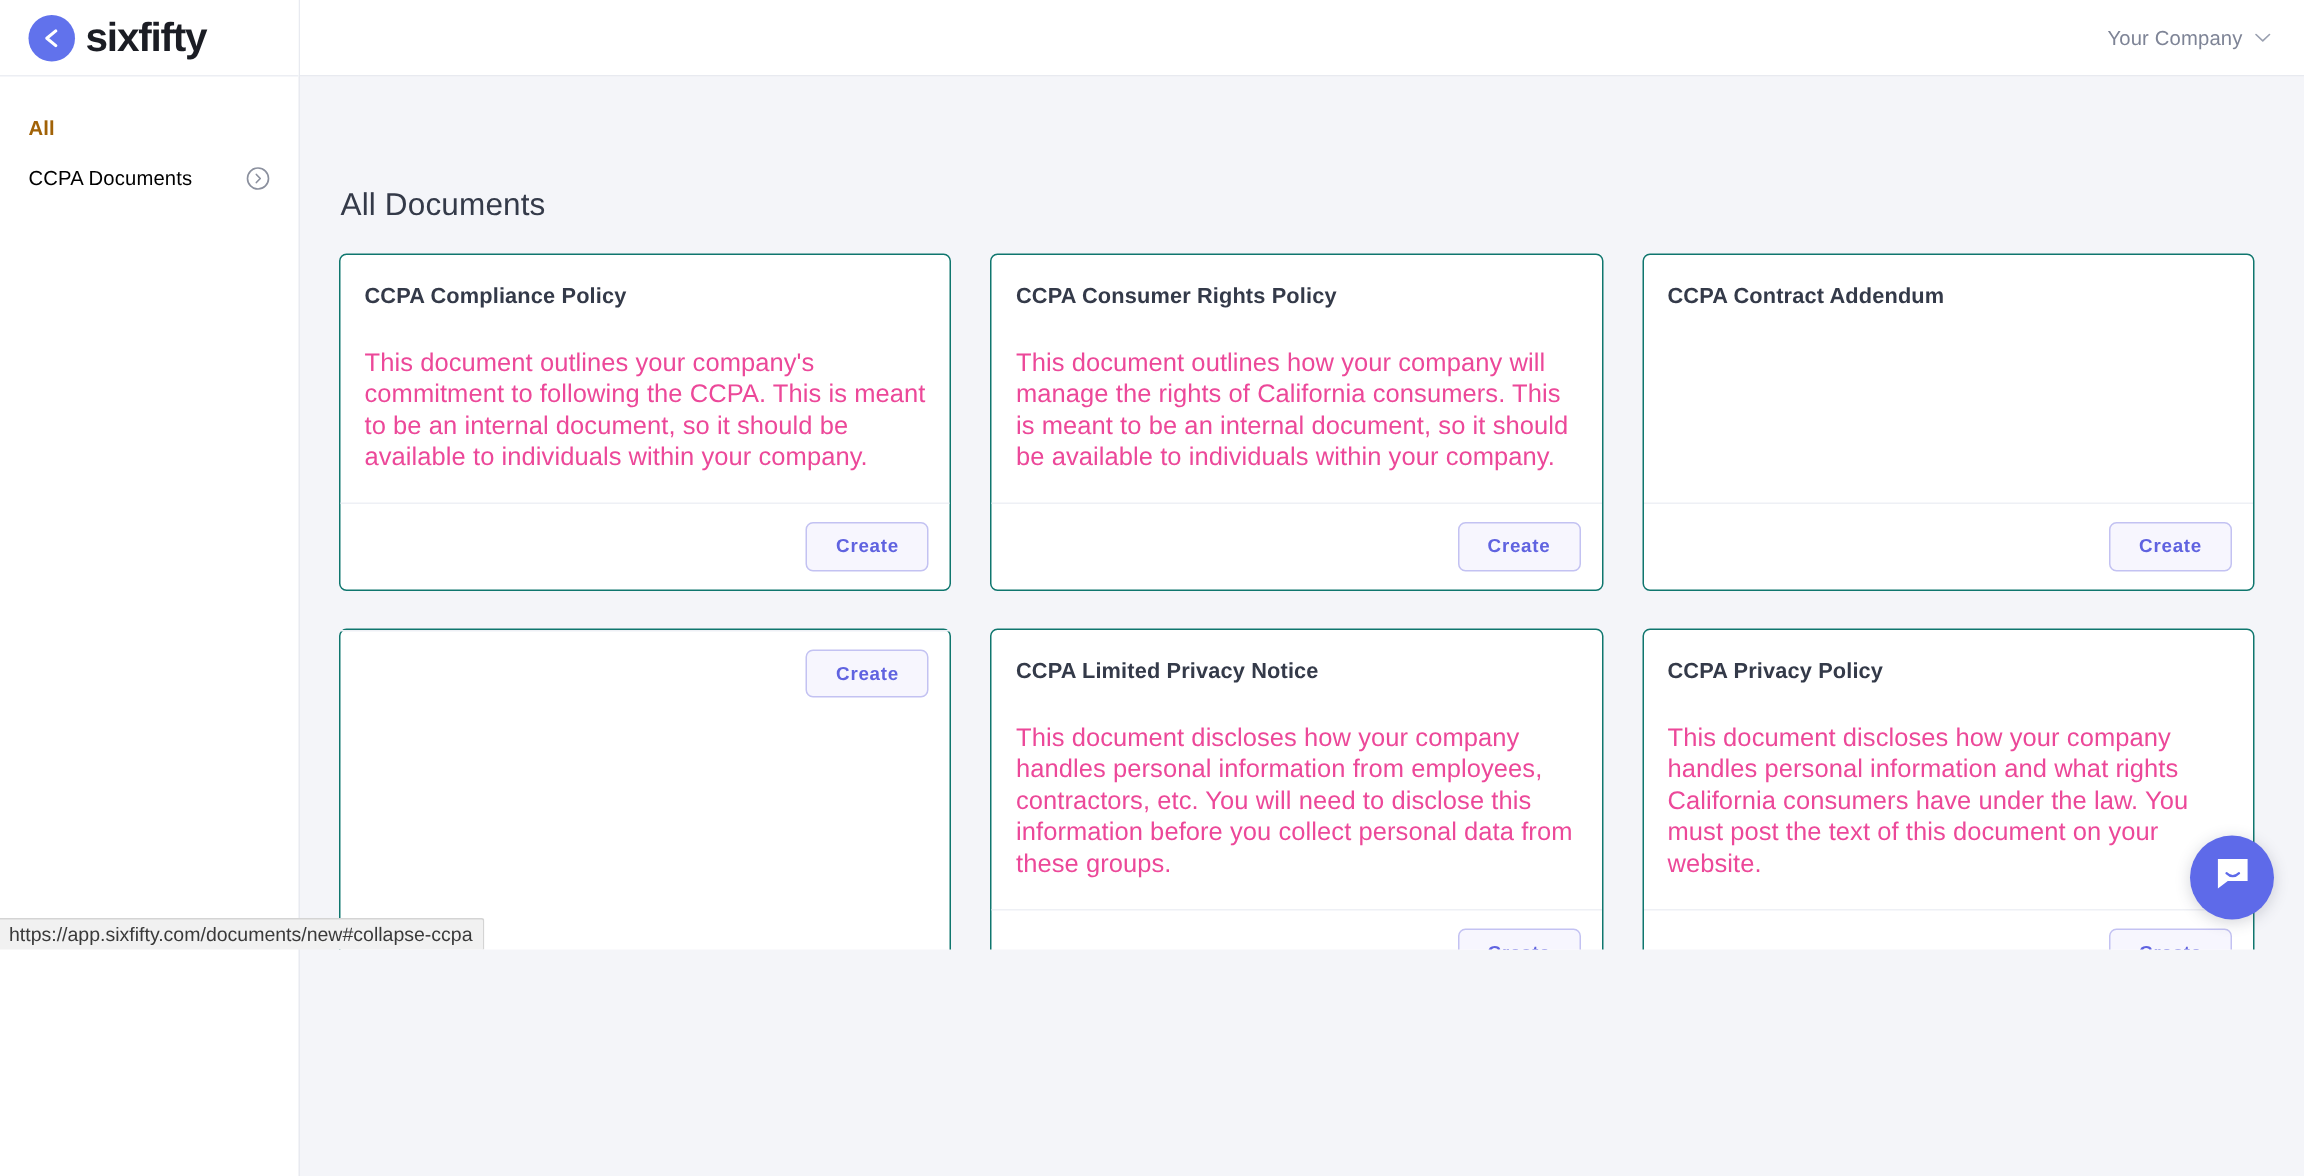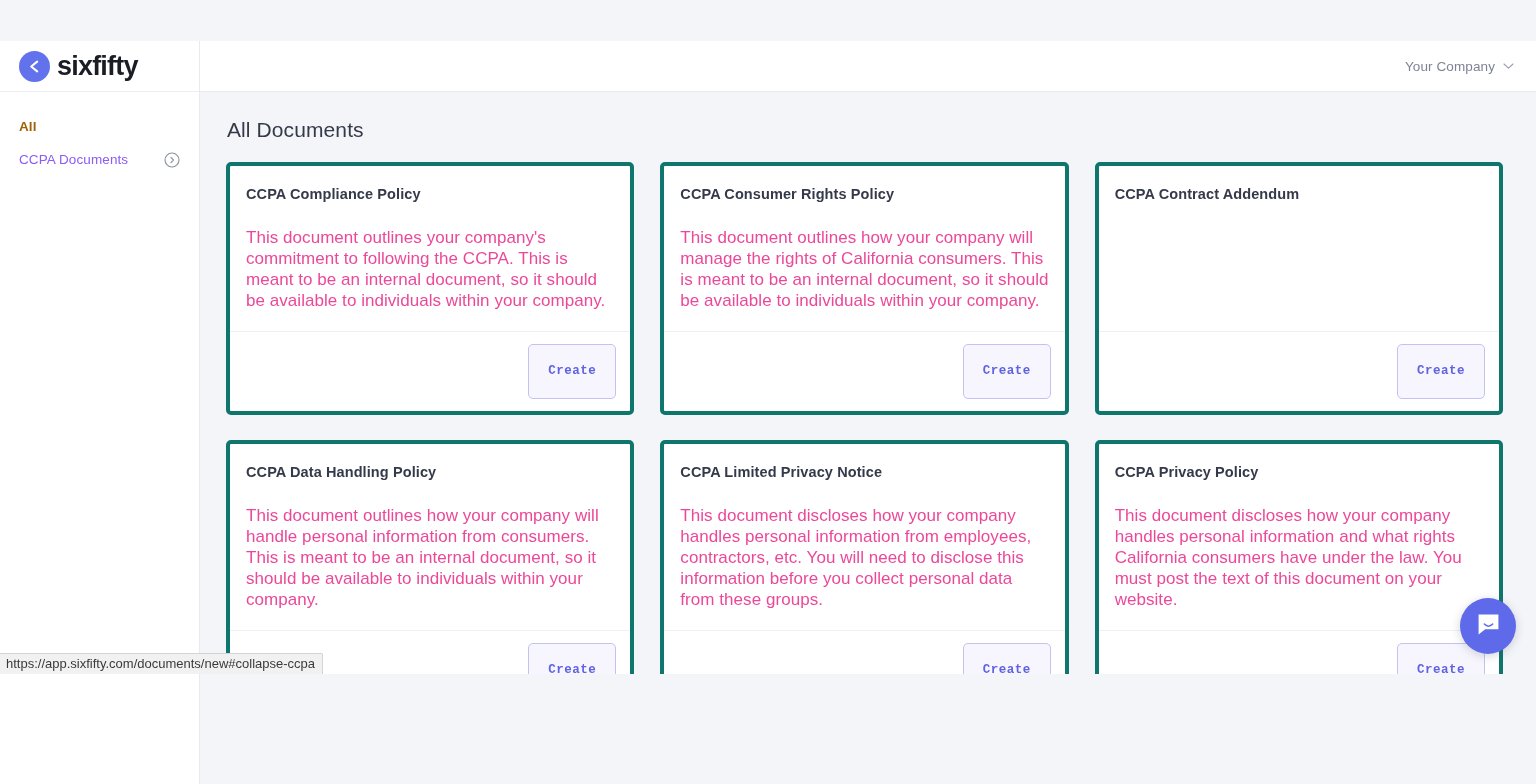--- a/index.html
+++ b/index.html
@@ -17,21 +17,20 @@
     color: #3c4257;
     -webkit-font-smoothing: antialiased;
   }
 
   
   .app {
     display: flex;
     width: 1536px;
     height: 633px;
     position: relative;
-    margin-top: 41px;
   }
 
   
   .sidebar {
     width: 200px;
     min-width: 200px;
     height: 784px;
     background: #ffffff;
     border-right: 1px solid #e8eaf0;
     display: flex;
@@ -104,21 +103,21 @@
     display: flex;
     align-items: center;
     justify-content: space-between;
     padding: 0 19px;
     height: 33px;
     cursor: pointer;
   }
 
   .nav-item-label {
     font-size: 13.5px;
-    color: #8b5cf6;
+    color: #000000;
     letter-spacing: 0.1px;
   }
 
   .nav-item.active .nav-item-label {
     color: #a16207;
     font-weight: 700;
   }
 
   .chevron-circle {
     width: 16px;
@@ -130,20 +129,21 @@
     justify-content: center;
   }
 
   
   .main {
     flex: 1 1 auto;
     display: flex;
     flex-direction: column;
     min-width: 0;
     background: #f4f5f9;
+    gap: 48px;
   }
 
   .topbar {
     height: 51px;
     min-height: 51px;
     background: #ffffff;
     border-bottom: 1px solid #e8eaf0;
     display: flex;
     align-items: center;
     justify-content: flex-end;
@@ -186,21 +186,21 @@
 
   
   .card-grid {
     display: grid;
     grid-template-columns: repeat(3, 1fr);
     gap: 25px 26px;
   }
 
   .tpl-card {
     background: #ffffff;
-    border: 4px solid #0f766e;
+    border: 1px solid #0f766e;
     border-radius: 5px;
     display: flex;
     flex-direction: column;
     min-height: 200px;
   }
 
   .tpl-body {
     padding: 20px 16px 20px 16px;
     flex: 1 1 auto;
   }
@@ -221,29 +221,29 @@
 
   .tpl-footer {
     border-top: 1px solid #eef0f5;
     padding: 12px 14px;
     display: flex;
     justify-content: flex-end;
     align-items: center;
   }
 
   .create-btn {
-    font-family: Liberation Mono, monospace;
+    font-family: Liberation Sans, sans-serif;
     font-size: 12.5px;
     font-weight: 700;
     letter-spacing: 0.5px;
     color: #6063e0;
     background: #f7f6fe;
     border: 1px solid #c3c2f2;
     border-radius: 5px;
-    padding: 20px 19px;
+    padding: 9px 19px;
     cursor: pointer;
     line-height: 1;
   }
 
   
   .intercom-launcher {
     position: absolute;
     right: 20px;
     bottom: 20px;
     width: 56px;
@@ -352,24 +352,20 @@
         <section class="tpl-card">
           <div class="tpl-body">
             <h2 class="tpl-title">CCPA Contract Addendum</h2>
           </div>
           <div class="tpl-footer">
             <button class="create-btn">Create</button>
           </div>
         </section>
 
         <section class="tpl-card">
-          <div class="tpl-body">
-            <h2 class="tpl-title">CCPA Data Handling Policy</h2>
-            <p class="tpl-desc">This document outlines how your company will handle personal information from consumers. This is meant to be an internal document, so it should be available to individuals within your company.</p>
-          </div>
           <div class="tpl-footer">
             <button class="create-btn">Create</button>
           </div>
         </section>
 
         <section class="tpl-card">
           <div class="tpl-body">
             <h2 class="tpl-title">CCPA Limited Privacy Notice</h2>
             <p class="tpl-desc">This document discloses how your company handles personal information from employees, contractors, etc. You will need to disclose this information before you collect personal data from these groups.</p>
           </div>

